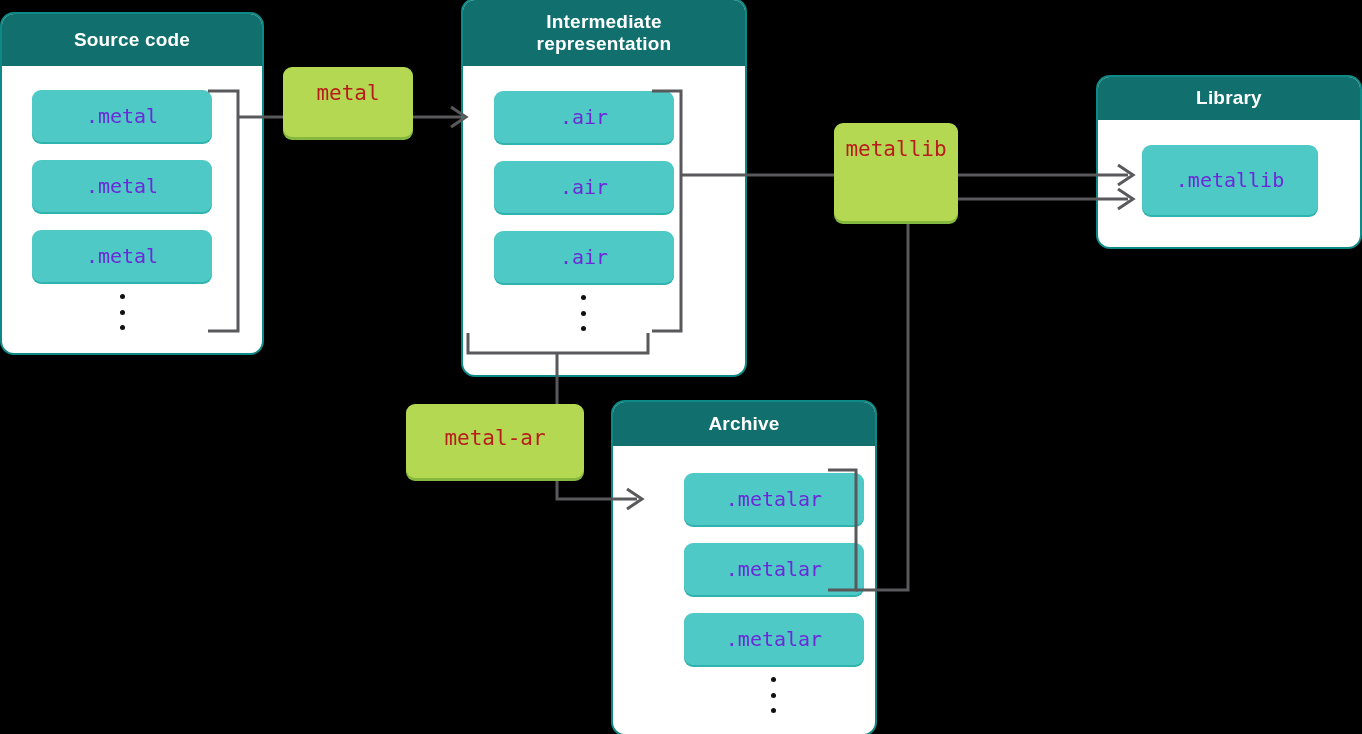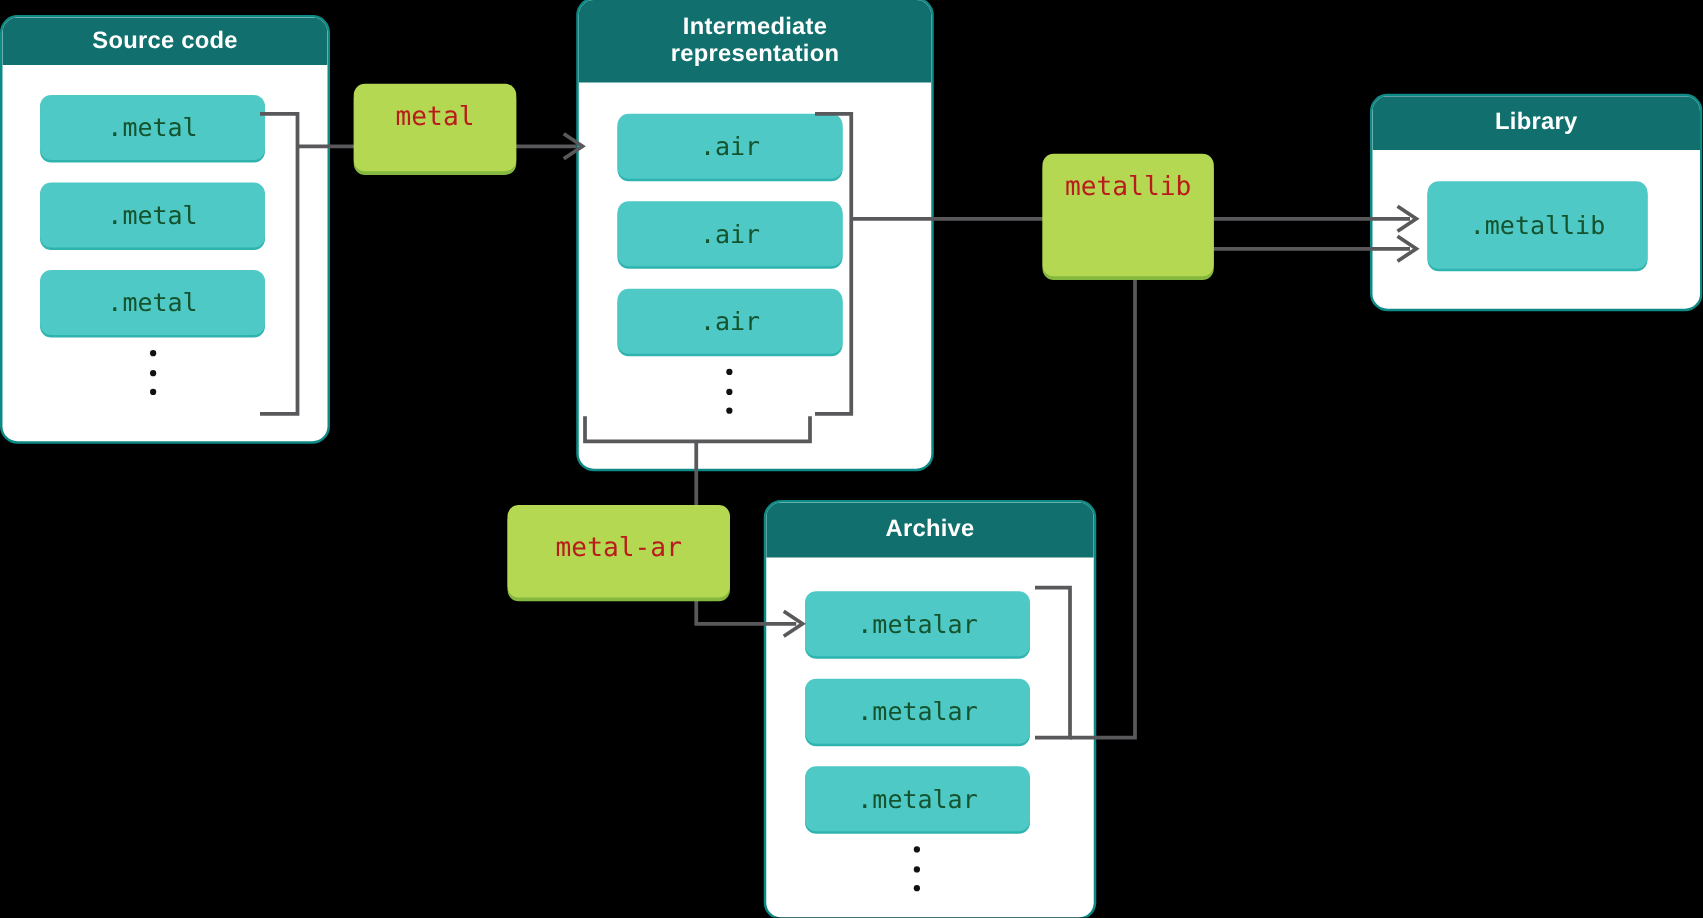--- a/index.html
+++ b/index.html
@@ -13,21 +13,21 @@
   .panel-head{background:#11706e;color:#ffffff;text-align:center;
               font-size:19px;font-weight:700;letter-spacing:.2px;
               display:flex;align-items:center;justify-content:center;
               line-height:1.18;}
   .panel-body{position:relative;}
 
   
   .pill{position:absolute;background:#4ec9c6;border-radius:9px;
         box-shadow:0 2px 0 #2fb3af;
         display:flex;align-items:center;justify-content:center;
-        color:#14532d;font-family:"DejaVu Sans Mono","Liberation Mono",monospace;
+        color:#6d28d9;font-family:"DejaVu Sans Mono","Liberation Mono",monospace;
         font-size:20px;letter-spacing:0px;}
 
   
   .chip{position:absolute;background:#b4d851;border-radius:9px;
         box-shadow:0 3px 0 #85b83e;
         color:#b91c1c;font-family:"DejaVu Sans Mono","Liberation Mono",monospace;
         font-size:21px;display:flex;align-items:flex-start;
         justify-content:center;padding-top:14px;box-sizing:border-box;}
 
   
@@ -40,21 +40,21 @@
          pointer-events:none;}
   .wire{fill:none;stroke:#59595c;stroke-width:3;}
   .wire-head{fill:none;stroke:#59595c;stroke-width:3;}
 </style>
 </head>
 <body>
 
 <div id="stage">
 
   <div class="panel" style="left:2px;top:14px;width:260px;height:339px;">
-    <div class="panel-head" style="height:38px;text-align:center;">Source code</div>
+    <div class="panel-head" style="height:52px;text-align:center;">Source code</div>
     <div class="panel-body" style="height:287px;">
       <div class="pill" style="left:30px;top:24px;width:180px;height:52px;">.metal</div>
       <div class="pill" style="left:30px;top:94px;width:180px;height:52px;">.metal</div>
       <div class="pill" style="left:30px;top:164px;width:180px;height:52px;">.metal</div>
       <div class="ellipsis" style="left:118px;top:228px;">
         <i></i>
           <i></i>
           <i></i>
       </div>
     </div>
@@ -76,21 +76,21 @@
 
   <div class="panel" style="left:1098px;top:77px;width:262px;height:170px;">
     <div class="panel-head" style="height:43px;">Library</div>
     <div class="panel-body" style="height:127px;">
       <div class="pill" style="left:44px;top:25px;width:176px;height:70px;">.metallib</div>
     </div>
   </div>
 
   <div class="panel" style="left:613px;top:402px;width:262px;height:332px;">
     <div class="panel-head" style="height:44px;">Archive</div>
-    <div class="panel-body" style="height:288px;">
+    <div class="panel-body" style="height:288px;margin-left:40px;">
       <div class="pill" style="left:31px;top:27px;width:180px;height:52px;">.metalar</div>
       <div class="pill" style="left:31px;top:97px;width:180px;height:52px;">.metalar</div>
       <div class="pill" style="left:31px;top:167px;width:180px;height:52px;">.metalar</div>
       <div class="ellipsis" style="left:118px;top:231px;">
         <i></i>
           <i></i>
           <i></i>
       </div>
     </div>
   </div>
@@ -113,17 +113,17 @@
     <path class="wire-head" d="M 627 489 L 642 499 L 627 509"></path>
 
     <path class="wire" d="M 828 470 L 856 470 L 856 590 L 828 590"></path>
 
     <path class="wire" d="M 856 590 L 908 590 L 908 199 L 1128 199"></path>
     <path class="wire-head" d="M 1118 189 L 1133 199 L 1118 209"></path>
   </svg>
 
   <div class="chip" style="left:283px;top:67px;width:130px;height:70px;">metal</div>
 
-  <div class="chip" style="left:834px;top:123px;width:137px;height:98px;">metallib</div>
+  <div class="chip" style="left:834px;top:123px;width:124px;height:98px;">metallib</div>
 
   <div class="chip" style="left:406px;top:404px;width:178px;height:74px;padding-top:22px;">metal-ar</div>
 
 </div>
 
 </body></html>

